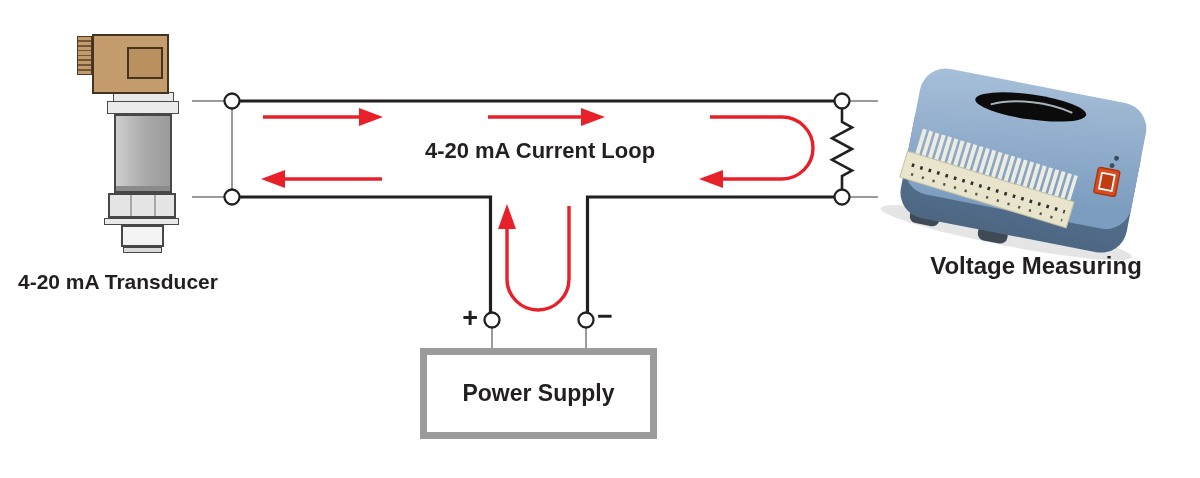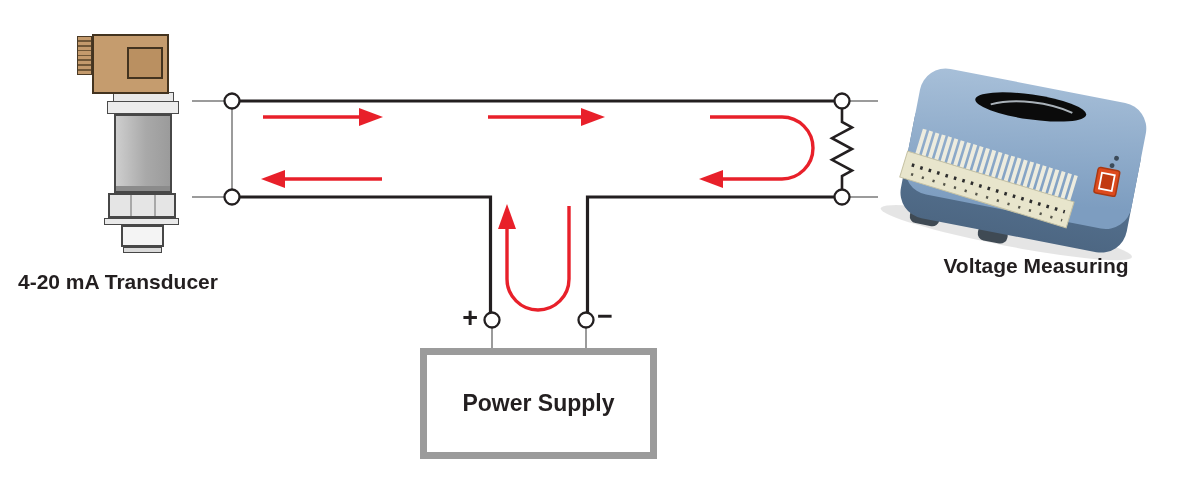--- a/index.html
+++ b/index.html
@@ -8,28 +8,28 @@
     overflow:hidden;
     font-family:"Liberation Sans","DejaVu Sans",sans-serif;
     color:#231f20;
   }
   .stage svg.wires{position:absolute;left:0;top:0;z-index:3;pointer-events:none;}
 
   
   .lbl{position:absolute;font-weight:bold;color:#231f20;z-index:5;}
   .lbl-xdcr{left:18px;top:270px;width:262px;text-align:left;font-size:21px;}
   .lbl-loop{left:390px;top:138px;width:300px;text-align:center;font-size:22px;}
-  .lbl-daq{left:905px;top:254px;width:262px;text-align:center;font-size:21px;line-height:23px;}
+  .lbl-daq{left:905px;top:254px;width:262px;text-align:center;font-size:24px;line-height:23px;}
   .sign{font-size:27px;line-height:26px;z-index:5;}
   .plus{left:440px;top:305px;width:38px;text-align:right;}
   .minus{left:597px;top:303px;width:38px;text-align:left;}
 
   
   .ps-box{
-    position:absolute;left:420px;top:348px;width:237px;height:111px;
+    position:absolute;left:420px;top:348px;width:237px;height:91px;
     box-sizing:border-box;border:7px solid #9b9b9b;background:#ffffff;z-index:2;
     display:flex;align-items:center;justify-content:center;
   }
   .ps-box .ps-label{font-size:23px;font-weight:bold;color:#231f20;}
 
   
   .xdcr{position:absolute;left:75px;top:30px;width:108px;height:224px;z-index:4;}
   .xdcr *{position:absolute;box-sizing:border-box;}
   .x-gland{left:2px;top:6px;width:15px;height:39px;border:1.5px solid #4a3a26;
     background:repeating-linear-gradient(180deg,#c49a6c 0 3.2px,#715737 3.2px 4.8px);}
@@ -148,19 +148,20 @@
     <i class="x-flange"></i>
     <i class="x-tip"></i>
     <i class="x-tipbase"></i>
     <i class="x-gland"></i>
     <i class="x-block">
       <i class="x-window"></i>
     </i>
   </div>
 
   <div class="lbl lbl-xdcr">4-20 mA Transducer</div>
+  <div class="lbl lbl-loop">4-20 mA Current Loop</div>
   <div class="lbl lbl-daq">
     <div>Voltage Measuring</div>
   </div>
   <div class="lbl sign plus">+</div>
   <div class="lbl sign minus">−</div>
 
 </div>
 
 </body></html>

